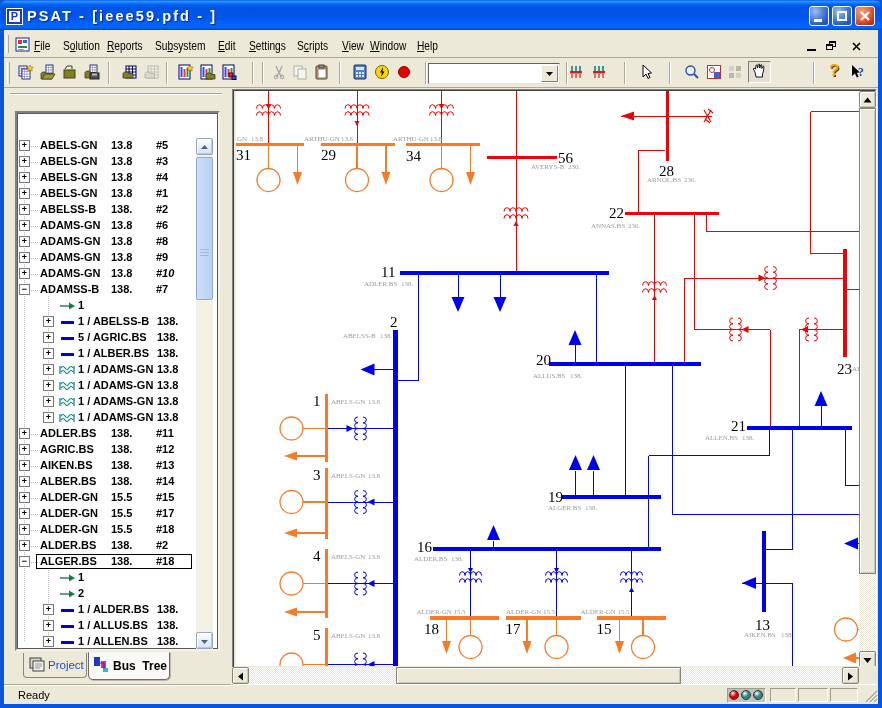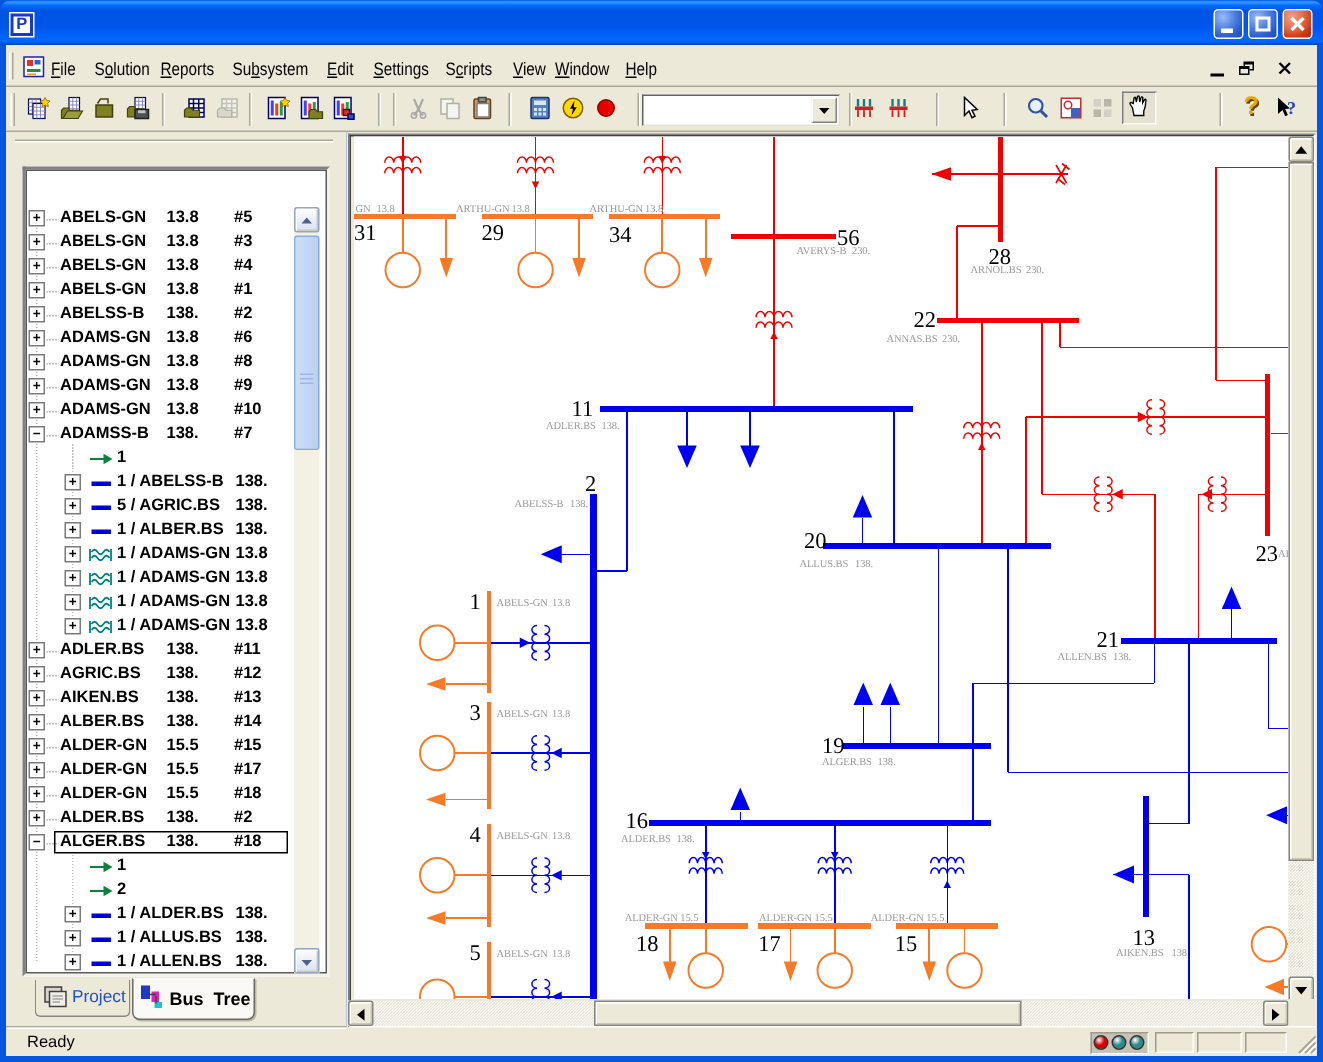--- a/index.html
+++ b/index.html
@@ -28,20 +28,21 @@
 .sbtn{position:absolute;width:17px;height:17px;background:#ece9d8;border:1px solid #888578;border-radius:2px;box-shadow:inset 1px 1px 0 #fff,inset -1px -1px 0 #cbc8b6;color:#4d4235;}
 .sbtn svg{display:block;margin:4px auto;}
 .gridtrack{background-color:#e8e5d4;background-image:linear-gradient(45deg,#fff 25%,transparent 25%,transparent 75%,#fff 75%),linear-gradient(45deg,#fff 25%,transparent 25%,transparent 75%,#fff 75%);background-position:0 0,1px 1px;background-size:2px 2px;}
 .thumb{background:#ece9d8;border:1px solid #888578;box-shadow:inset 1px 1px 0 #fff,inset -1px -1px 0 #cbc8b6;}
 .dlabel{font-family:"Liberation Serif",serif;fill:#9b9b9b;font-size:7px;letter-spacing:-0.05px;}
 .dnum{font-family:"Liberation Serif",serif;fill:#000;font-size:15px;}
 </style></head><body>
 <div id="win">
 <div id="titlebar"></div>
 <div class="abs" style="left:7px;top:9px;width:15px;height:15px;background:#fff;border:2px solid #1838c8;color:#1838c8;font-weight:bold;font-size:11px;text-align:center;line-height:11px;box-shadow:0 0 0 1px #fff;">P</div>
+<div id="titletext">PSAT - [ieee59.pfd - ]</div>
 <div class="tbtn bluebtn" style="left:809px;">
       <div class="abs" style="left:4px;top:12px;width:8px;height:3px;background:#fff;"></div>
     </div>
 <div class="tbtn bluebtn" style="left:832px;">
       <div class="abs" style="left:4px;top:4px;width:10px;height:10px;border:2px solid #fff;"></div>
     </div>
 <div class="tbtn" id="closebtn" style="left:855px;"><svg width="18" height="18">
         <path d="M5 5 L13 13 M13 5 L5 13" stroke="#fff" stroke-width="2.2"></path>
       </svg></div>
 <div id="menubar"></div>
@@ -269,21 +270,21 @@
 <div class="trow" style="left:156px;top:235px;">#8</div>
 <div class="pm" style="left:19px;top:252px;">+</div>
 <div class="abs" style="left:31px;top:258px;width:8px;height:1px;background-image:repeating-linear-gradient(to right,#c0c0c0 0 1px,transparent 1px 2px);"></div>
 <div class="trow" style="left:40px;top:251px;">ADAMS-GN</div>
 <div class="trow" style="left:111px;top:251px;">13.8</div>
 <div class="trow" style="left:156px;top:251px;">#9</div>
 <div class="pm" style="left:19px;top:268px;">+</div>
 <div class="abs" style="left:31px;top:274px;width:8px;height:1px;background-image:repeating-linear-gradient(to right,#c0c0c0 0 1px,transparent 1px 2px);"></div>
 <div class="trow" style="left:40px;top:267px;">ADAMS-GN</div>
 <div class="trow" style="left:111px;top:267px;">13.8</div>
-<div class="trow" style="left:156px;top:267px;">#10</div>
+<div class="trow" style="left:156px;top:267px;font-style:italic;">#10</div>
 <div class="pm" style="left:19px;top:284px;">−</div>
 <div class="abs" style="left:31px;top:290px;width:8px;height:1px;background-image:repeating-linear-gradient(to right,#c0c0c0 0 1px,transparent 1px 2px);"></div>
 <div class="trow" style="left:40px;top:283px;">ADAMSS-B</div>
 <div class="trow" style="left:111px;top:283px;">138.</div>
 <div class="trow" style="left:156px;top:283px;">#7</div>
 <svg class="abs" style="left:60px;top:302px;" width="16" height="8">
       <path d="M0 4 H11" stroke="#108040" stroke-width="1.4"></path>
       <path d="M9 0.5 L15 4 L9 7.5 Z" fill="#108040"></path>
     </svg>
 <div class="trow" style="left:78px;top:299px;">1</div>

